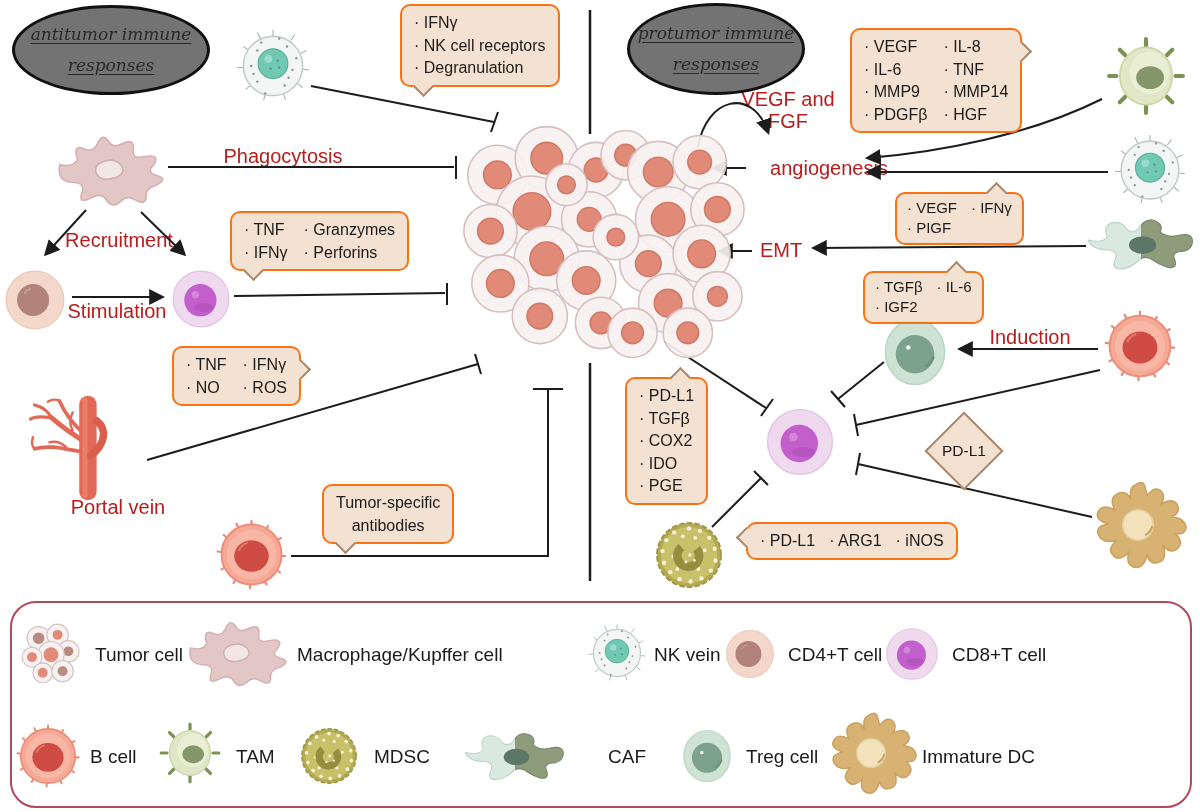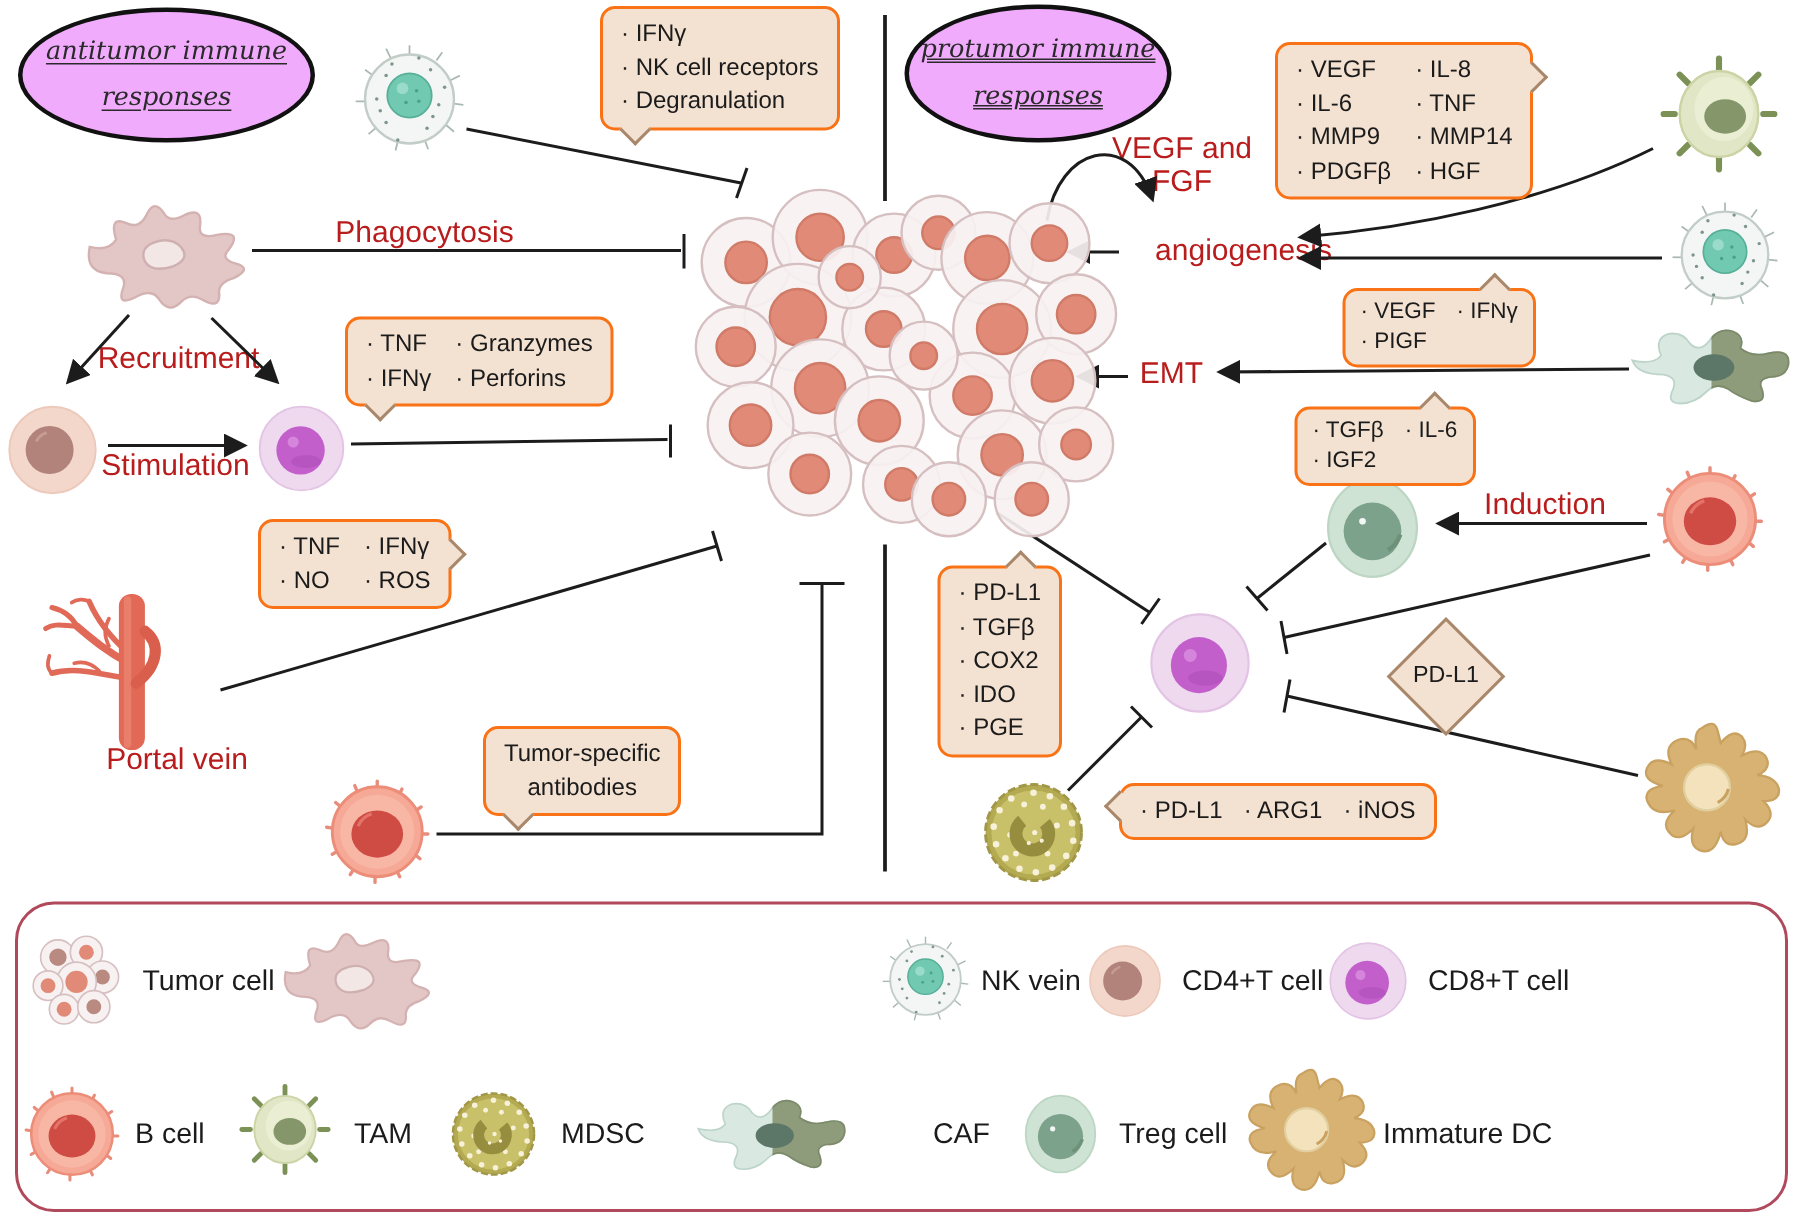--- a/index.html
+++ b/index.html
@@ -15,21 +15,21 @@
   .tail-bl::after{left:14px;bottom:-9px;transform:rotate(-45deg);}
   .tail-tr::after{top:-9px;right:18px;transform:rotate(135deg);}
   .tail-r::after{right:-9px;top:14px;transform:rotate(-135deg);}
   .tail-l::after{left:-9px;top:6px;transform:rotate(45deg);}
   .bub-grid{display:grid;grid-template-columns:auto auto;column-gap:16px;row-gap:1px;}
   .bub-col{display:flex;flex-direction:column;row-gap:1px;}
   .bub-row{display:flex;column-gap:14px;}
   
   .oval{position:absolute;border:3px solid #111;border-radius:50%;display:flex;flex-direction:column;
         align-items:center;justify-content:center;font-family:"DejaVu Serif",serif;font-style:italic;
-        font-size:17px;line-height:1.85;color:#2a2a2a;background:#f0abfc;z-index:3;}
+        font-size:17px;line-height:1.85;color:#2a2a2a;background:#737373;z-index:3;}
   .oval span{text-decoration:underline;text-underline-offset:3px;}
   .diamond{position:absolute;width:52px;height:52px;background:#f3e1d1;border:2px solid #a8876a;
         transform:rotate(45deg);display:flex;align-items:center;justify-content:center;z-index:4;}
   .diamond span{transform:rotate(-45deg);font-size:15.5px;}
   
   .legend-box{position:absolute;left:10px;top:601px;width:1178px;height:203px;
         border:2px solid #b0495c;border-radius:26px;background:#fff;z-index:2;}
   .legend-label{position:absolute;font-size:19px;white-space:nowrap;transform:translateY(-50%);z-index:5;}
   .cell{position:absolute;z-index:3;}
   svg.connector{position:absolute;left:0;top:0;z-index:1;}
@@ -387,21 +387,21 @@
       <line x1="761" y1="416" x2="773" y2="399"></line>
       <line x1="712" y1="527" x2="761" y2="478"></line>
       <line x1="768" y1="485" x2="754" y2="471"></line>
     </g>
   </svg>
 
   <div class="oval" style="left:12px;top:5px;width:192px;height:84px;">
     <span>antitumor immune</span>
     <span>responses</span>
   </div>
-  <div class="oval" style="left:603px;top:3px;width:172px;height:86px;text-decoration:underline;">
+  <div class="oval" style="left:627px;top:3px;width:172px;height:86px;">
     <span>protumor immune</span>
     <span>responses</span>
   </div>
 
   <svg class="cell" style="left:234px;top:27px;width:78px;height:78px;">
       <use href="#s-nk"></use>
     </svg>
   <svg class="cell" style="left:55px;top:128px;width:112px;height:86px;">
       <use href="#s-mac"></use>
     </svg>
@@ -548,20 +548,21 @@
   <div class="legend-box"></div>
 
   <svg class="cell" style="left:18px;top:618px;width:66px;height:70px;">
       <use href="#s-tumor-sm"></use>
     </svg>
   <div class="legend-label" style="left:95px;top:655px;text-align:center;">Tumor cell</div>
 
   <svg class="cell" style="left:186px;top:616px;width:104px;height:76px;">
       <use href="#s-mac"></use>
     </svg>
+  <div class="legend-label" style="left:297px;top:655px;">Macrophage/Kupffer cell</div>
 
   <svg class="cell" style="left:586px;top:622px;width:62px;height:62px;">
       <use href="#s-nk"></use>
     </svg>
   <div class="legend-label" style="left:654px;top:655px;">NK vein</div>
 
   <svg class="cell" style="left:724px;top:628px;width:52px;height:52px;">
       <use href="#s-cd4"></use>
     </svg>
   <div class="legend-label" style="left:788px;top:655px;">CD4+T cell</div>
@@ -582,21 +583,21 @@
   <div class="legend-label" style="left:236px;top:757px;">TAM</div>
 
   <svg class="cell" style="left:296px;top:722px;width:66px;height:68px;">
       <use href="#s-mdsc"></use>
     </svg>
   <div class="legend-label" style="left:374px;top:757px;">MDSC</div>
 
   <svg class="cell" style="left:455px;top:727px;width:120px;height:60px;">
       <use href="#s-caf"></use>
     </svg>
-  <div class="legend-label" style="left:622px;top:757px;">CAF</div>
+  <div class="legend-label" style="left:608px;top:757px;">CAF</div>
 
   <svg class="cell" style="left:678px;top:722px;width:58px;height:68px;">
       <use href="#s-treg"></use>
     </svg>
   <div class="legend-label" style="left:746px;top:757px;">Treg cell</div>
 
   <svg class="cell" style="left:824px;top:708px;width:96px;height:96px;">
       <use href="#s-dc"></use>
     </svg>
   <div class="legend-label" style="left:922px;top:757px;">Immature DC</div>

